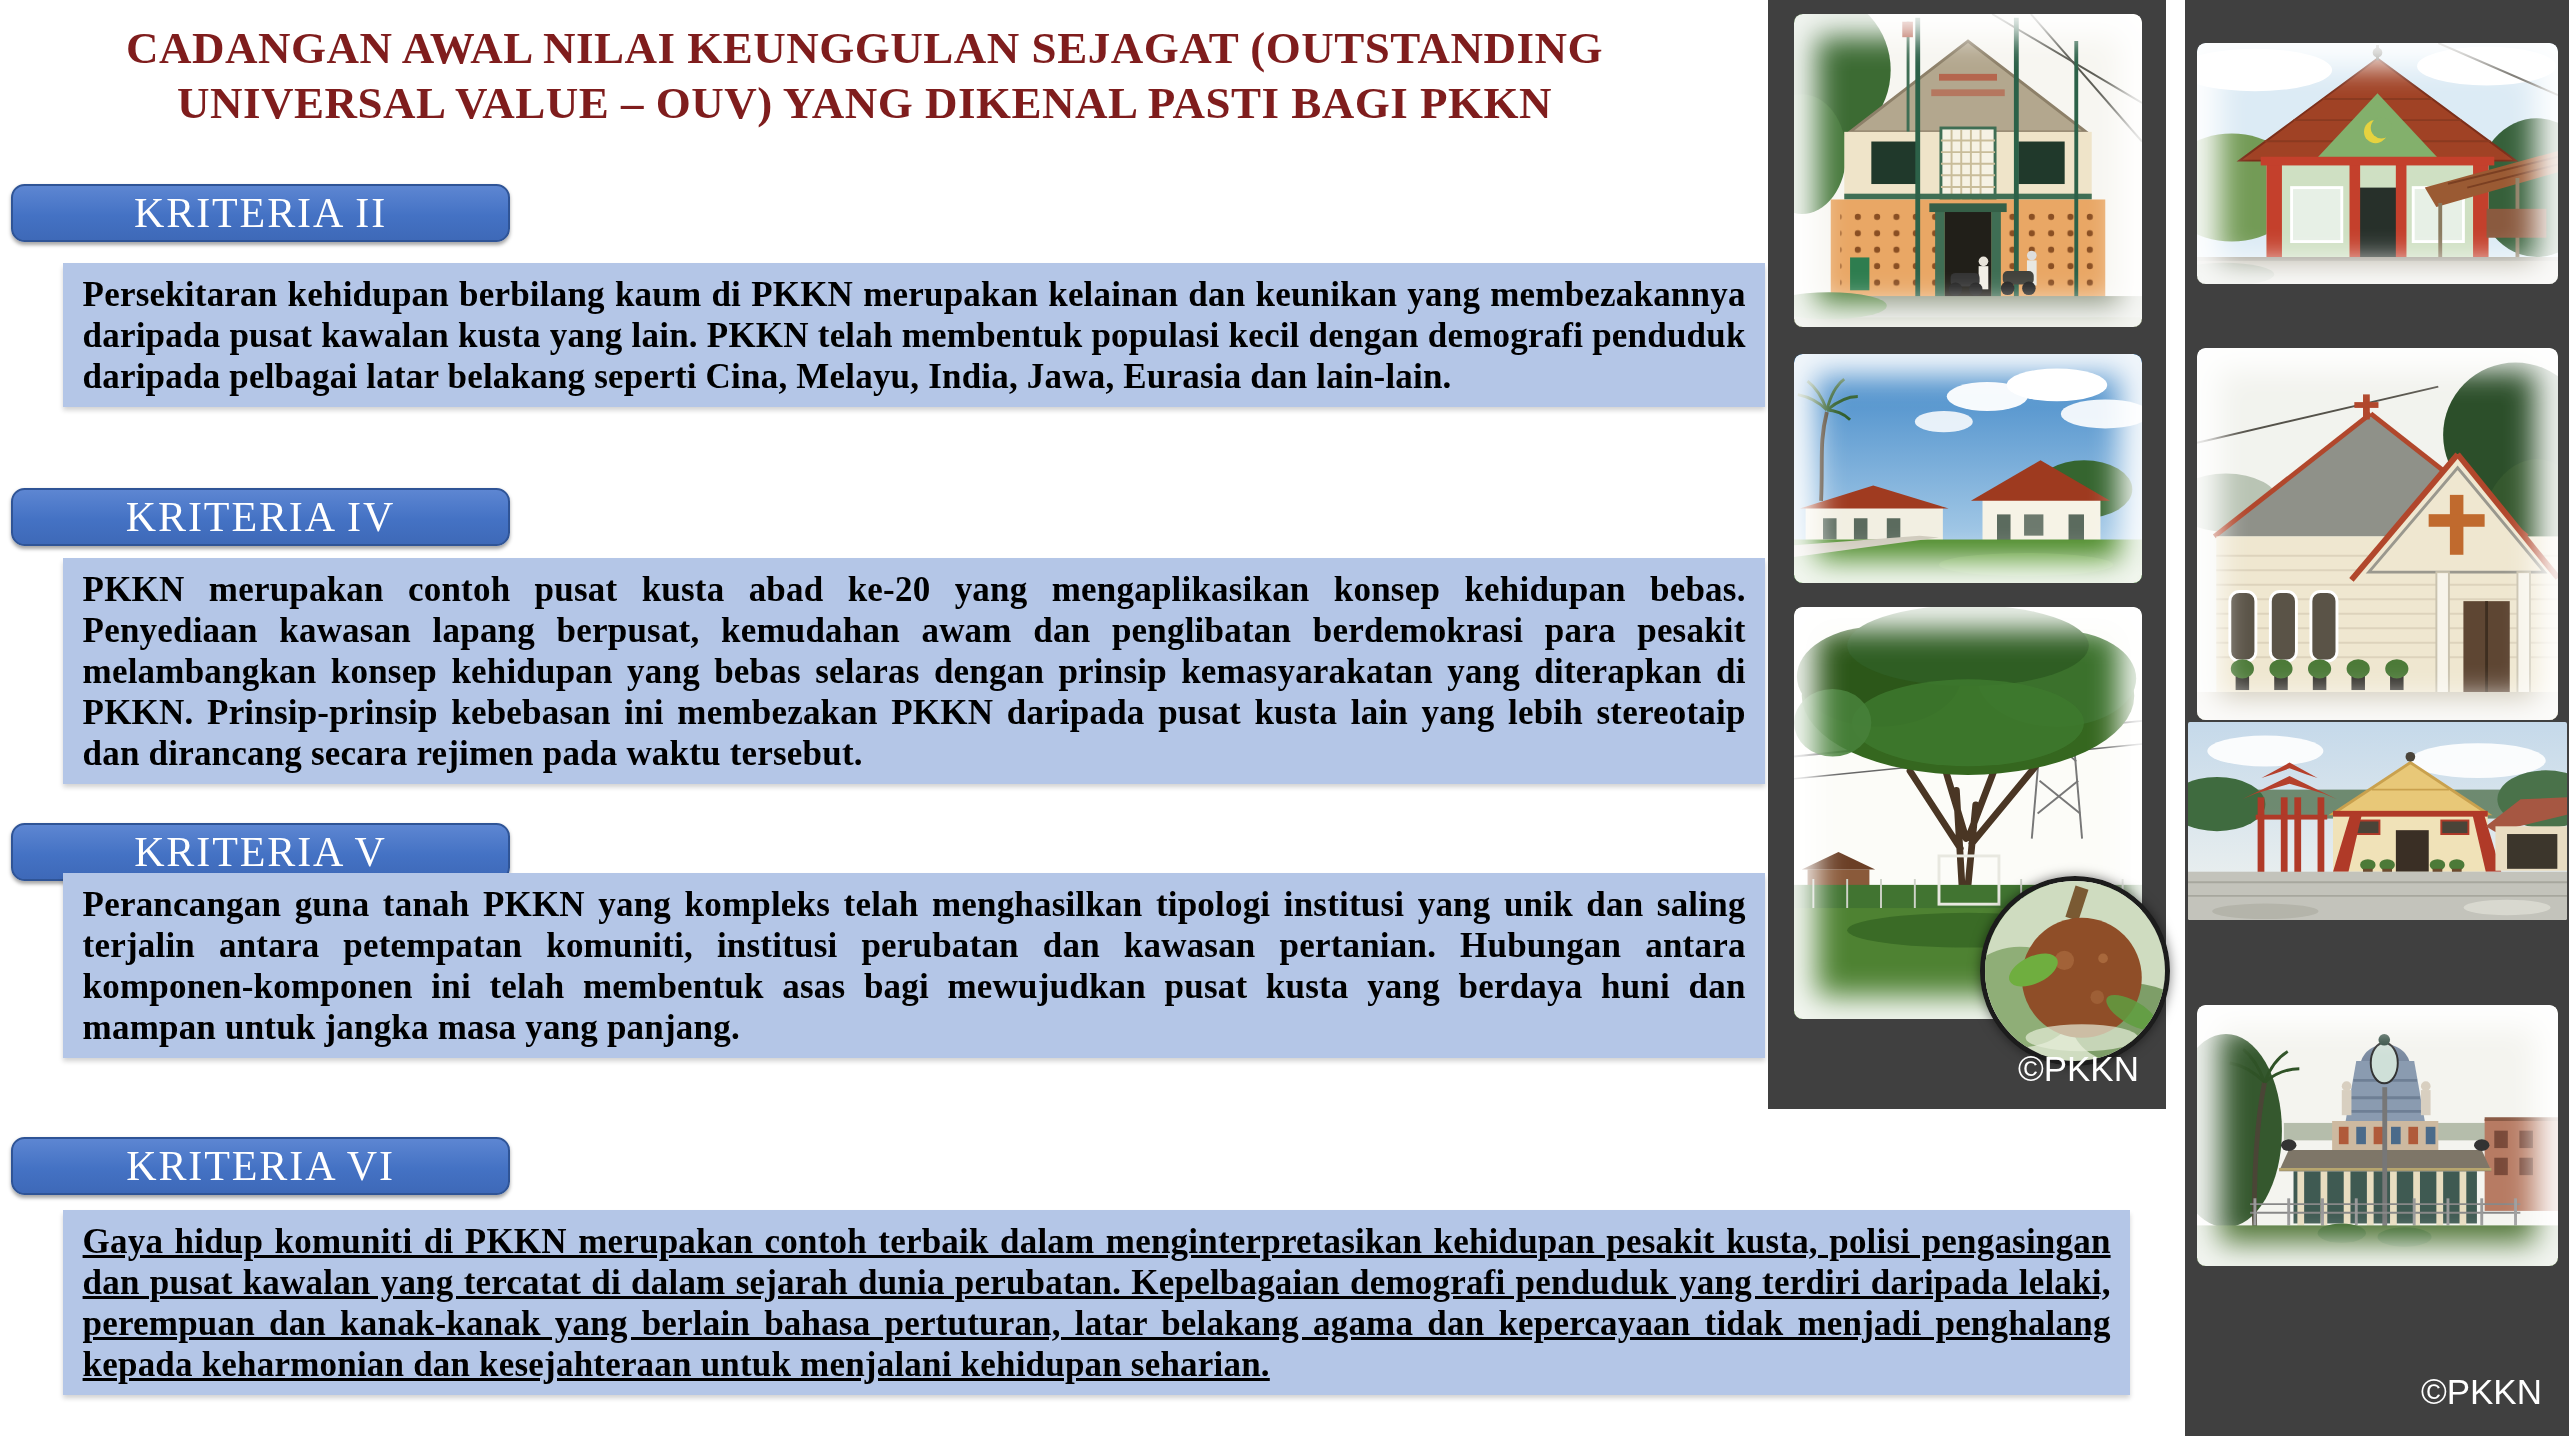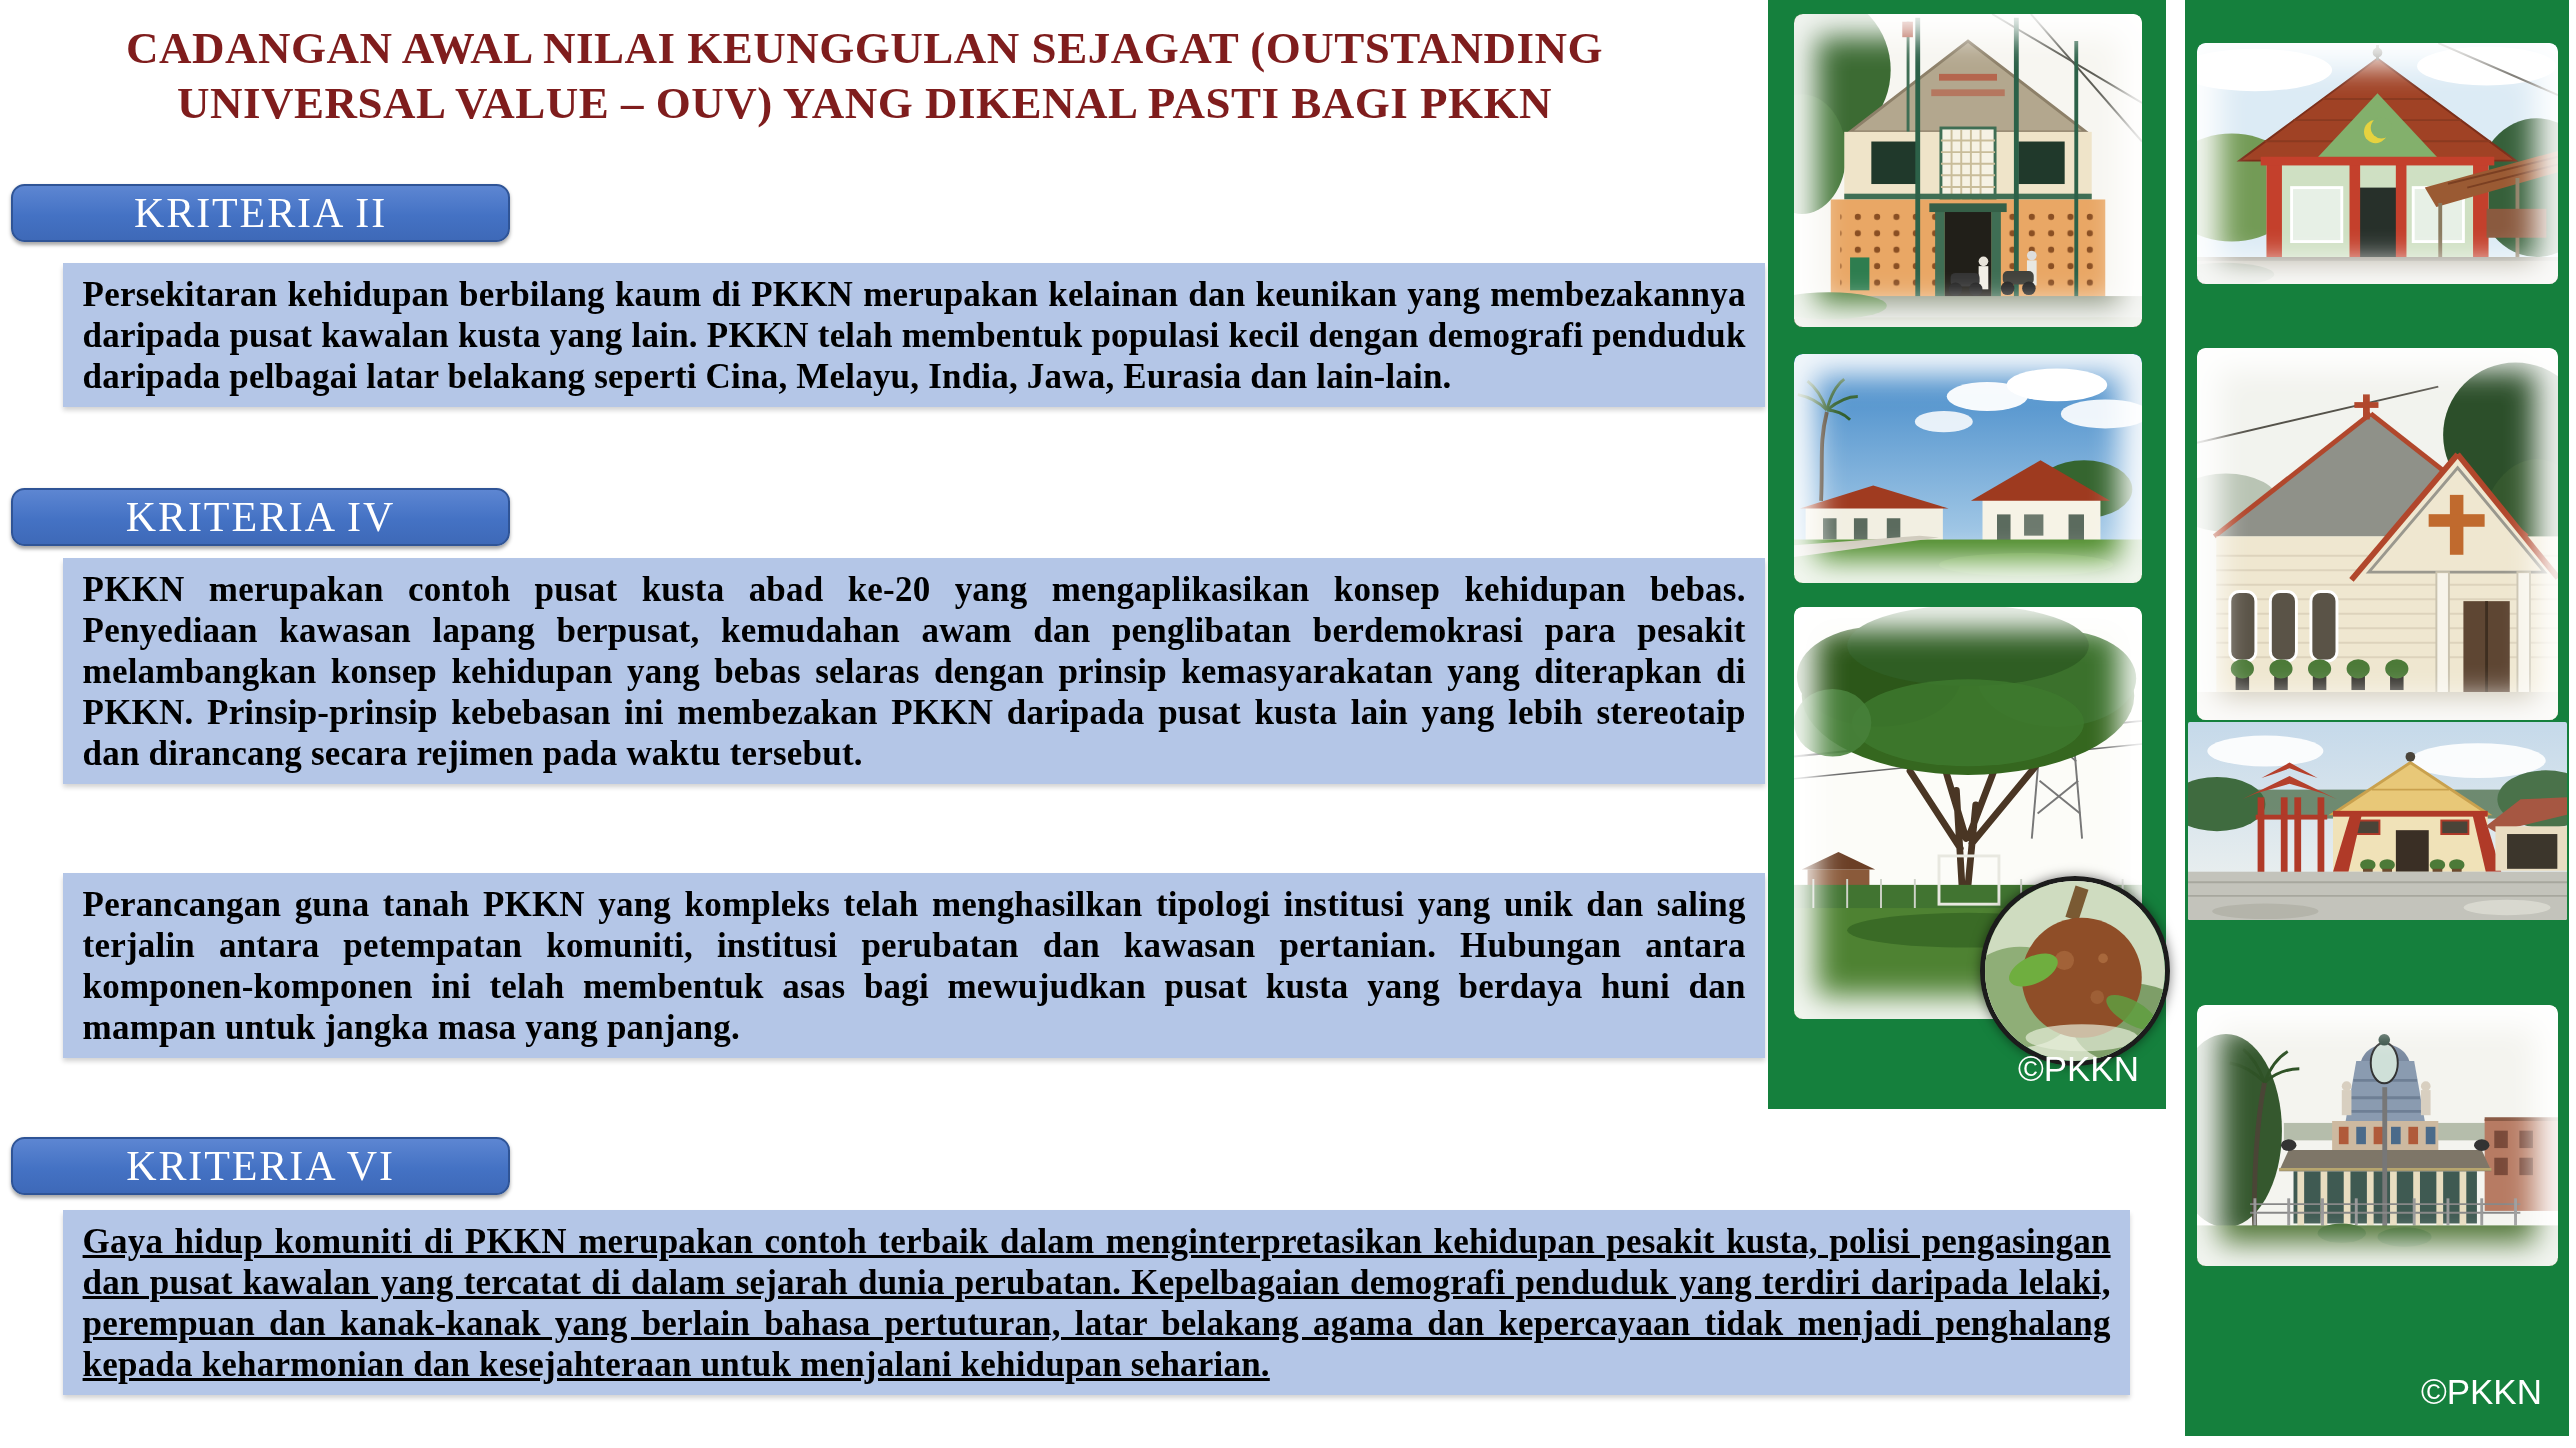--- a/index.html
+++ b/index.html
@@ -11,21 +11,21 @@
        background:linear-gradient(#5d86d2,#4472C4 55%,#3e69b8);border:2.9px solid #2F5496;
        box-shadow:0 2.9px 3.9px rgba(0,0,0,.35);display:flex;align-items:center;justify-content:center;}
   .btn span{color:#ffffff;font-size:42px;letter-spacing:1.9px;font-weight:normal;}
   .para{position:absolute;left:19.3px;width:1663px;background:#B4C6E7;color:#000;
         font-weight:bold;font-size:35px;line-height:41px;letter-spacing:0.2px;
         text-align:justify;padding:10.6px 19.3px;box-shadow:0 3.9px 4.8px rgba(0,0,0,.18);margin-left:44px;}
   .b2{top:184px}.p1{top:263px}
   .b4{top:488px}.p2{top:558px}
   .b5{top:823px}.p3{top:873px}
   .b6{top:1137px}.p4{top:1210px;width:2028px;text-decoration:underline;}
-  .col{position:absolute;top:0;background:#15803d;}
+  .col{position:absolute;top:0;background:#404040;}
   .col1{left:1768px;width:398px;height:1109px;}
   .col2{left:2185px;width:384px;height:1436px;}
   .photo{position:absolute;overflow:hidden;border-radius:8.7px;}
   .photo svg{display:block;width:100%;height:100%;}
   .vig::after{content:"";position:absolute;inset:0;border-radius:8.7px;
       box-shadow:inset 0 0 29px 23px rgba(255,255,255,.93);pointer-events:none;}
   .fruit{position:absolute;left:212px;top:876px;width:180px;height:180px;border-radius:50%;
       border:5.8px solid #1c1c1c;overflow:hidden;box-shadow:0 0 11.6px rgba(0,0,0,.5);}
   .fruit svg{display:block;width:100%;height:100%;}
   .credit{position:absolute;right:27px;color:#ffffff;font-size:35px;
@@ -42,20 +42,23 @@
   <div class="btn b2">
     <span>KRITERIA II</span>
   </div>
   <div class="para p1">Persekitaran kehidupan berbilang kaum di PKKN merupakan kelainan dan keunikan yang membezakannya daripada pusat kawalan kusta yang lain. PKKN telah membentuk populasi kecil dengan demografi penduduk daripada pelbagai latar belakang seperti Cina, Melayu, India, Jawa, Eurasia dan lain-lain.</div>
 
   <div class="btn b4">
     <span>KRITERIA IV</span>
   </div>
   <div class="para p2">PKKN merupakan contoh pusat kusta abad ke-20 yang mengaplikasikan konsep kehidupan bebas. Penyediaan kawasan lapang berpusat, kemudahan awam dan penglibatan berdemokrasi para pesakit melambangkan konsep kehidupan yang bebas selaras dengan prinsip kemasyarakatan yang diterapkan di PKKN. Prinsip-prinsip kebebasan ini membezakan PKKN daripada pusat kusta lain yang lebih stereotaip dan dirancang secara rejimen pada waktu tersebut.</div>
 
+  <div class="btn b5">
+    <span>KRITERIA V</span>
+  </div>
   <div class="para p3">Perancangan guna tanah PKKN yang kompleks telah menghasilkan tipologi institusi yang unik dan saling terjalin antara petempatan komuniti, institusi perubatan dan kawasan pertanian. Hubungan antara komponen-komponen ini telah membentuk asas bagi mewujudkan pusat kusta yang berdaya huni dan mampan untuk jangka masa yang panjang.</div>
 
   <div class="btn b6">
     <span>KRITERIA VI</span>
   </div>
   <div class="para p4">Gaya hidup komuniti di PKKN merupakan contoh terbaik dalam menginterpretasikan kehidupan pesakit kusta, polisi pengasingan dan pusat kawalan yang tercatat di dalam sejarah dunia perubatan. Kepelbagaian demografi penduduk yang terdiri daripada lelaki, perempuan dan kanak-kanak yang berlain bahasa pertuturan, latar belakang agama dan kepercayaan tidak menjadi penghalang kepada keharmonian dan kesejahteraan untuk menjalani kehidupan seharian.</div>
 
   <aside class="col col1">
 
     <div class="photo vig" style="left:26px;top:13.5px;width:348px;height:313px;">

